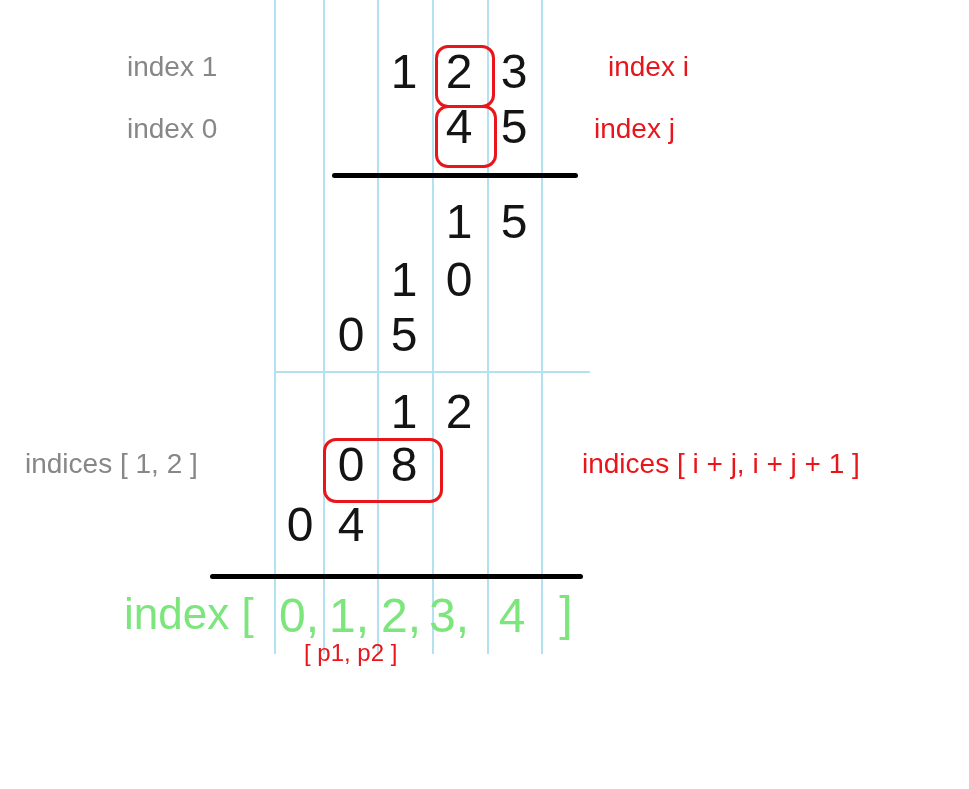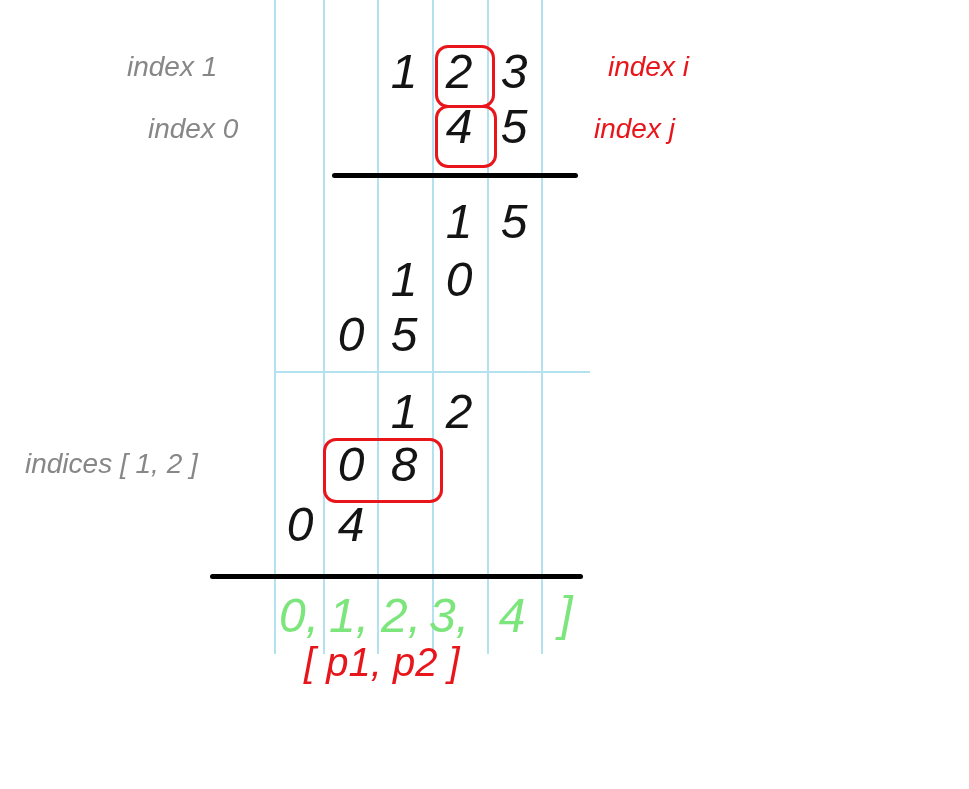--- a/index.html
+++ b/index.html
@@ -1,18 +1,18 @@
 <!DOCTYPE html>
 <html style="--red: #e8151b; --green: #7ce57c; --gray: #878787; --blue: #b3e1f0; --ink: #141414;"><head>
 <meta charset="utf-8">
 <style>
   html,body{margin:0;padding:0;background:#fff;}
   .stage{
     position:relative;width:969px;height:704px;background:#ffffff;
-    font-family:"Liberation Sans","DejaVu Sans",sans-serif;overflow:hidden;font-style:italic;
+    font-family:"Liberation Sans","DejaVu Sans",sans-serif;overflow:hidden;
   }
   
   .vline{position:absolute;top:0;width:2px;height:654px;background:var(--blue);}
   .hline{position:absolute;left:274px;top:371px;width:316px;height:2px;background:var(--blue);}
   
   .bar{position:absolute;height:5px;background:#000;border-radius:3px;}
   .bar1{left:332px;top:173px;width:246px;}
   .bar2{left:210px;top:574px;width:373px;}
   
   .digit{
@@ -25,33 +25,33 @@
   
   .hbox{position:absolute;border:3px solid var(--red);border-radius:13px;background:transparent;}
   .hbox-2{left:435px;top:45px;width:54px;height:57px;}
   .hbox-4{left:435px;top:105px;width:56px;height:57px;}
   .hbox-08{left:323px;top:438px;width:114px;height:59px;}
   
   .lbl{position:absolute;font-size:28px;line-height:1.1;white-space:nowrap;}
   .gray{color:var(--gray);}
   .red{color:var(--red);}
   .lbl-index1{left:127px;top:52px;}
-  .lbl-index0{left:127px;top:114px;margin-left:21px;}
+  .lbl-index0{left:127px;top:114px;}
   .lbl-indexi{left:608px;top:52px;}
   .lbl-indexj{left:578px;top:114px;margin-left:16px;}
   .lbl-indices-left{left:25px;top:449px;text-align:center;}
   .lbl-indices-right{left:582px;top:449px;}
   
   .green{color:var(--green);}
   .idx-prefix{position:absolute;left:124px;top:592px;font-size:44px;line-height:1;white-space:nowrap;}
   .idx-val{position:absolute;top:592px;width:60px;text-align:center;font-size:48px;line-height:1;}
   .i0{left:269px}.i1{left:319px}.i2{left:371px}.i3{left:419px}.i4{left:482px}
   .idx-suffix{position:absolute;left:536px;top:590px;width:60px;text-align:center;font-size:48px;line-height:1;}
   
-  .lbl-p1p2{left:304px;top:640px;font-size:40px;}
+  .lbl-p1p2{left:304px;top:640px;font-size:24px;}
   .arrow{position:absolute;left:118px;top:720px;}
 </style>
 </head>
 <body>
 
 <div class="stage">
 
   <div class="vline" style="left:274px"></div>
   <div class="vline" style="left:323px"></div>
   <div class="vline" style="left:377px"></div>
@@ -63,20 +63,21 @@
 
   <div class="bar bar1"></div>
   <div class="bar bar2"></div>
 
   <span class="lbl gray lbl-index1">index 1</span>
   <span class="lbl gray lbl-index0">index 0</span>
   <span class="lbl gray lbl-indices-left">indices [ 1, 2 ]</span>
 
   <span class="lbl red lbl-indexi">index i</span>
   <span class="lbl red lbl-indexj">index j</span>
+  <span class="lbl red lbl-indices-right">indices [ i + j, i + j + 1 ]</span>
 
   <span class="digit r1 cC">1</span>
   <span class="digit r1 cD">2</span>
   <span class="digit r1 cE">3</span>
 
   <span class="digit r2 cD">4</span>
   <span class="digit r2 cE">5</span>
 
   <div class="hbox hbox-2"></div>
   <div class="hbox hbox-4"></div>
@@ -89,20 +90,21 @@
   <span class="digit r5 cB">0</span>
   <span class="digit r5 cC">5</span>
 
   <span class="digit r6 cC">1</span>
   <span class="digit r6 cD">2</span>
   <span class="digit r7 cB">0</span>
   <span class="digit r7 cC">8</span>
   <span class="digit r8 cA">0</span>
   <span class="digit r8 cB">4</span>
 
+  <span class="green idx-prefix">index [</span>
   <span class="green idx-val i0">0,</span>
   <span class="green idx-val i1">1,</span>
   <span class="green idx-val i2">2,</span>
   <span class="green idx-val i3">3,</span>
   <span class="green idx-val i4">4</span>
   <span class="green idx-suffix">]</span>
 
   <span class="lbl red lbl-p1p2">[ p1, p2 ]</span>
   <svg class="arrow" width="482" height="44" viewBox="0 0 482 44">
     <path d="M474 22 H16" stroke="var(--red)" stroke-width="4.5" fill="none" stroke-linecap="round"></path>

